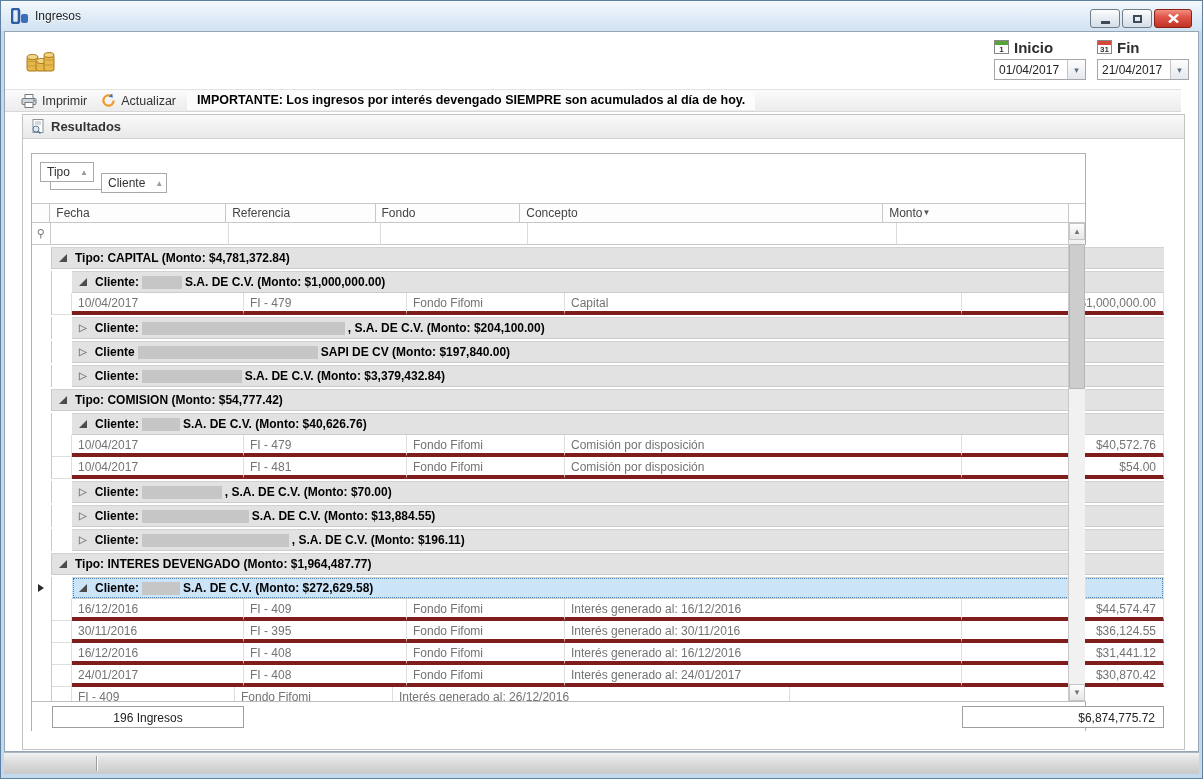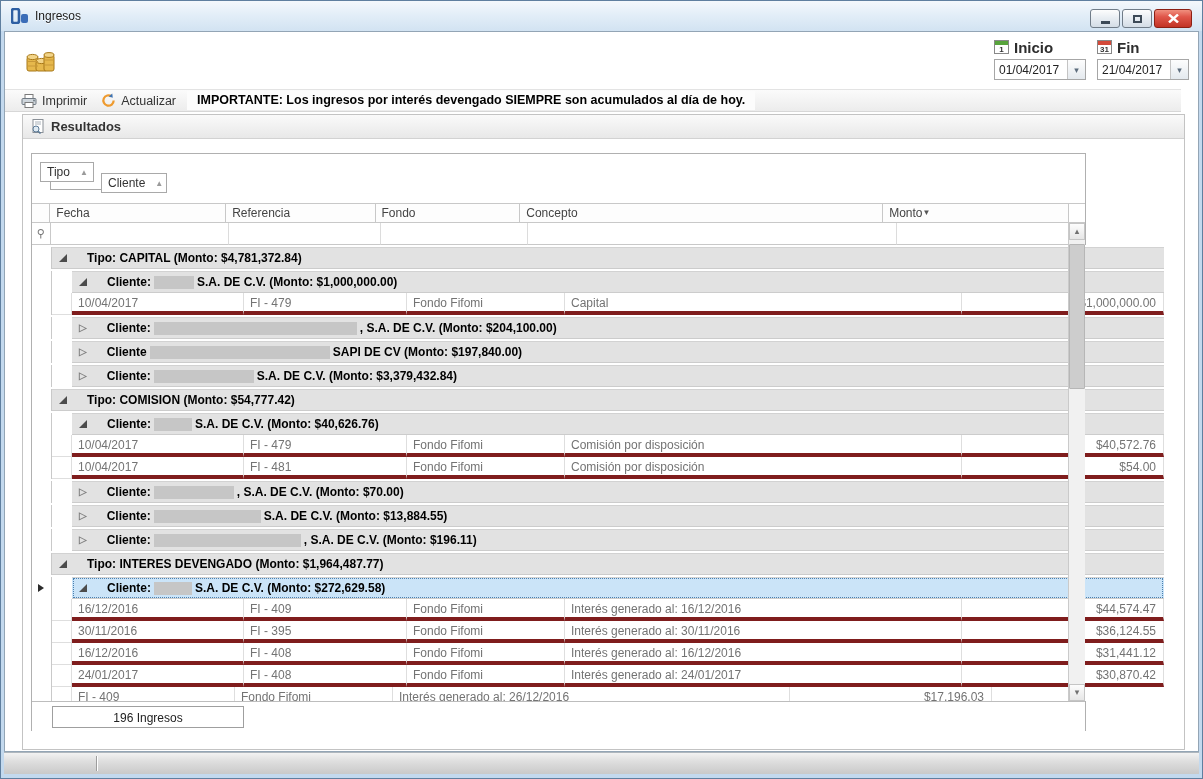--- a/index.html
+++ b/index.html
@@ -93,21 +93,21 @@
 
   .row{ display:flex; width:1132px; }
   .cell{ white-space:nowrap; overflow:hidden; }
   .ind{ width:20px; border-right:1px solid #c9c9c9; background:#fff; position:relative; flex:none; }
   .ind-arrow{ position:absolute; left:6px; top:7px; width:0; height:0;
     border-left:6px solid #2b2b2b; border-top:4px solid transparent; border-bottom:4px solid transparent; }
   .indent{ width:20px; flex:none; background:#fff; }
 
   .row.grp{ height:22px; margin-top:2px; }
   .gbar{ flex:1; background:#e2e2e2; border-top:1px solid #d2d2d2; border-bottom:1px solid #cccccc;
-    display:flex; align-items:center; padding-left:7px; font-weight:bold; color:#000;gap:12px; }
+    display:flex; align-items:center; padding-left:7px; font-weight:bold; color:#000; }
   .row.grp.sel .gbar{ background:#cbe4f8; outline:1px dotted #4a80b0; outline-offset:-2px; }
   .glyph{ flex:none; margin-right:8px; }
   .glyph.exp{ width:0; height:0; border-left:8px solid transparent; border-bottom:8px solid #4c4c4c; }
   .glyph.col{ color:#7f7f7f; font-size:10px; line-height:10px; }
   .gtext{ display:flex; align-items:center; }
   .redact{ display:inline-block; height:13px; background:#c6c6c6; margin:0 3px; flex:none; }
 
   .row.data{ height:22px; background:#fff; }
   .indent.db{ border-right:1px solid #dedede; border-bottom:1px solid #dedede; }
   .dcell{ border-right:1px solid #dedede; border-bottom:4px solid #7f1d1d;
@@ -465,26 +465,26 @@
               <div class="cell dcell c-fondo">Fondo Fifomi</div>
               <div class="cell dcell c-con">Interés generado al: 24/01/2017</div>
               <div class="cell dcell c-monto">$30,870.42</div>
             </div>
             <div class="row data">
               <div class="cell ind"></div>
               <div class="cell indent db"></div>
               <div class="cell dcell c-ref">FI - 409</div>
               <div class="cell dcell c-fondo">Fondo Fifomi</div>
               <div class="cell dcell c-con">Interés generado al: 26/12/2016</div>
-              <div class="cell dcell c-monto">$17,196.03</div>
             </div>
           </div>
 
         <div class="grid-footer">
           <div class="fbox count">196 Ingresos</div>
+          <div class="fbox total">$6,874,775.72</div>
         </div>
 
         <div class="vscroll">
           <div class="sbtn up">▴</div>
           <div class="sthumb"></div>
           <div class="sbtn down">▾</div>
         </div>
 
       </div>
     </div>

